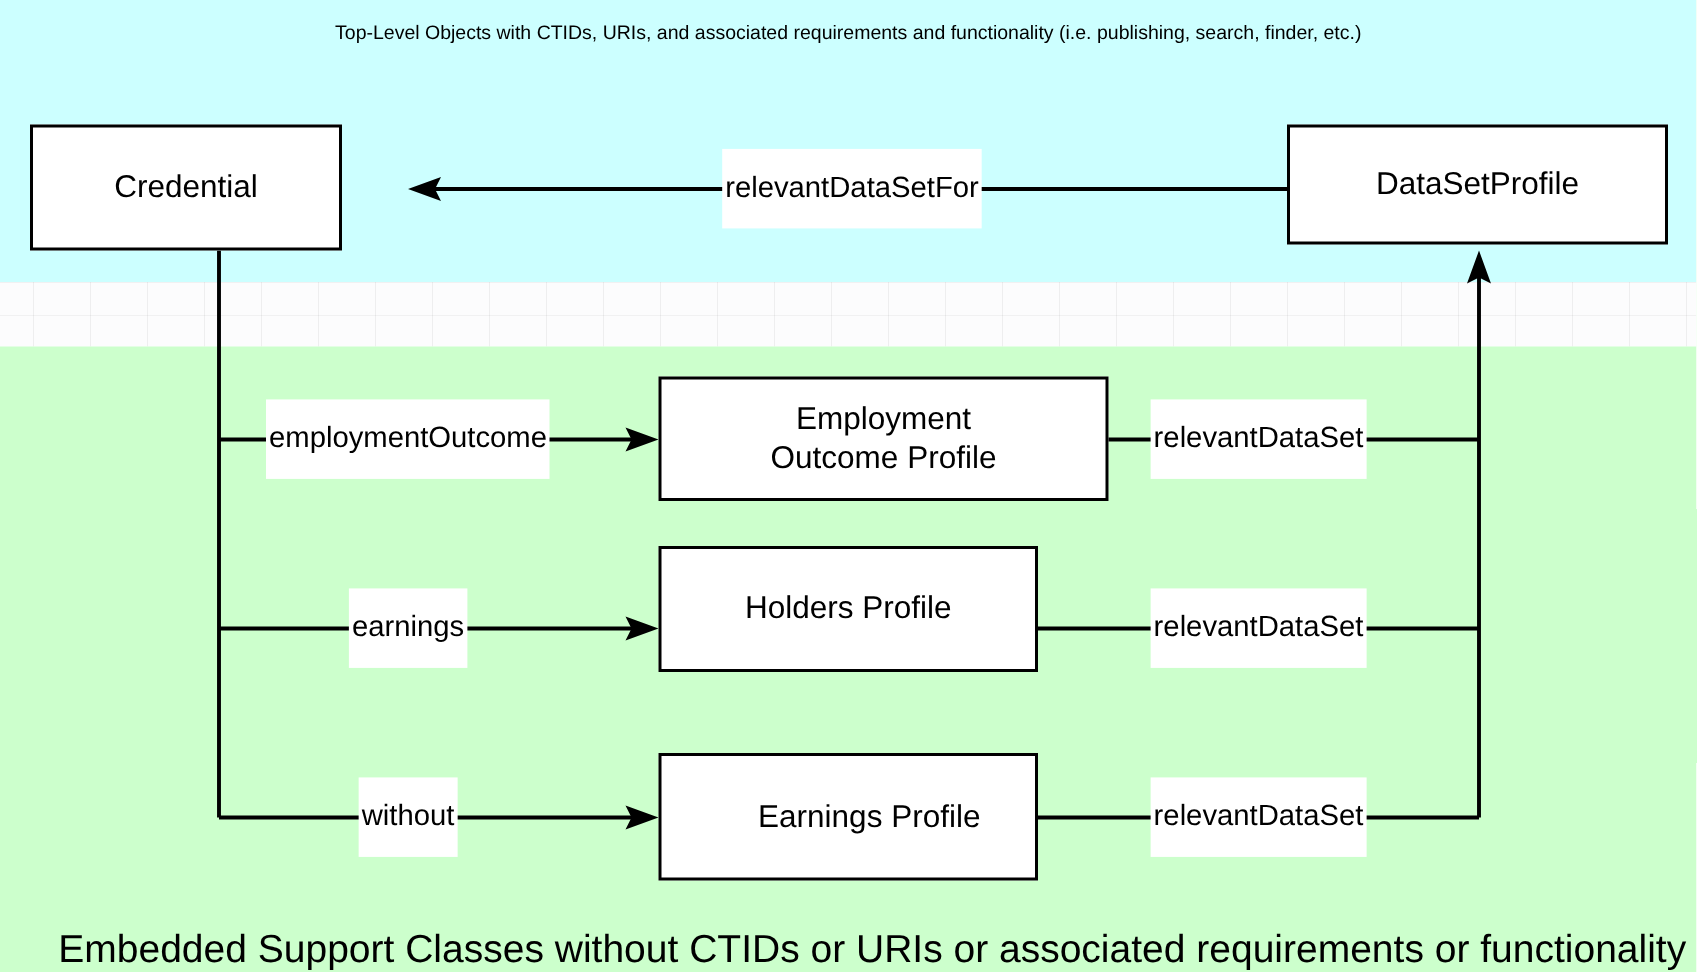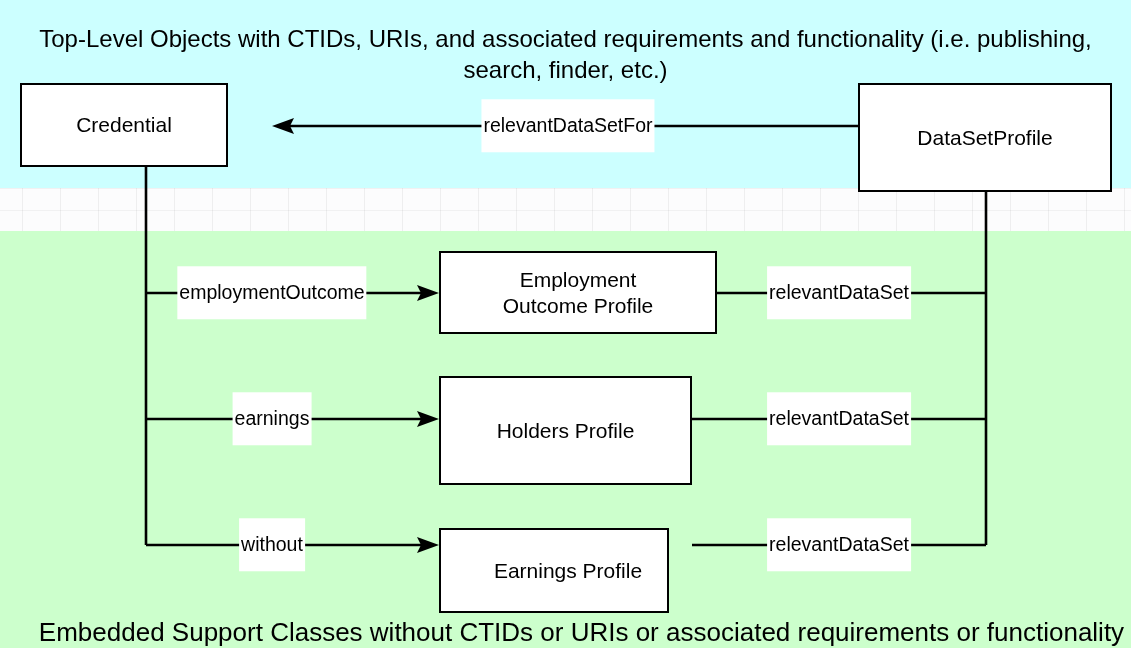--- a/index.html
+++ b/index.html
@@ -46,23 +46,23 @@
   
   .caption {
     position: absolute;
     text-align: center;
     color: #000000;
     line-height: 1.28;
     white-space: pre-line;
   }
   #caption-top {
     left: 8px;
-    top: 24px;
+    top: 14px;
     width: 1115px;
-    font-size: 24px;
+    font-size: 13px;
   }
   #caption-bottom {
     left: 24px;
     top: 616px;
     width: 1115px;
     font-size: 26px;
   }
 
   
   #lines {
@@ -89,24 +89,24 @@
     display: flex;
     align-items: center;
     justify-content: center;
     text-align: center;
     color: #000000;
     font-size: 21px;
     line-height: 1.2;
     white-space: pre-line;
   }
   #node-credential      { left: 20px;  top: 83px;  width: 208px; height: 84px; }
-  #node-datasetprofile  { left: 858px; top: 83px;  width: 254px; height: 109px; }
-  #node-employment      { left: 439px; top: 251px; width: 278px; height: 83px; }
-  #node-holders         { left: 439px; top: 376px; width: 253px; height: 109px; }
-  #node-earnings        { left: 439px; top: 528px; width: 230px; height: 85px; padding-left: 28px; }
+  #node-datasetprofile  { left: 858px; top: 83px;  width: 254px; height: 80px; }
+  #node-employment      { left: 439px; top: 251px; width: 300px; height: 83px; }
+  #node-holders         { left: 439px; top: 364px; width: 253px; height: 84px; }
+  #node-earnings        { left: 439px; top: 502px; width: 253px; height: 85px; padding-left: 28px; }
 
   
   .edge-label {
     position: absolute;
     background: #ffffff;
     color: #000000;
     font-size: 19.5px;
     line-height: 1.1;
     padding: 16px 2px;
     white-space: nowrap;

